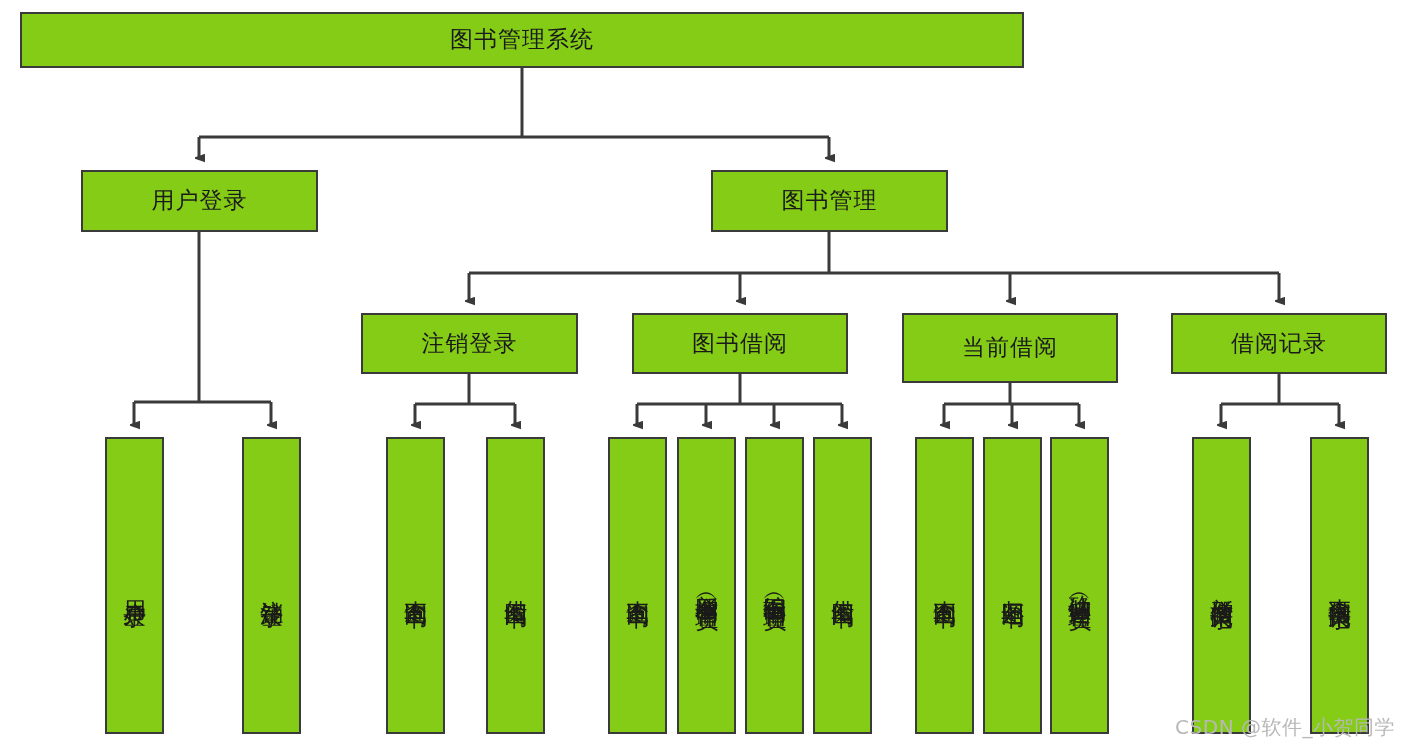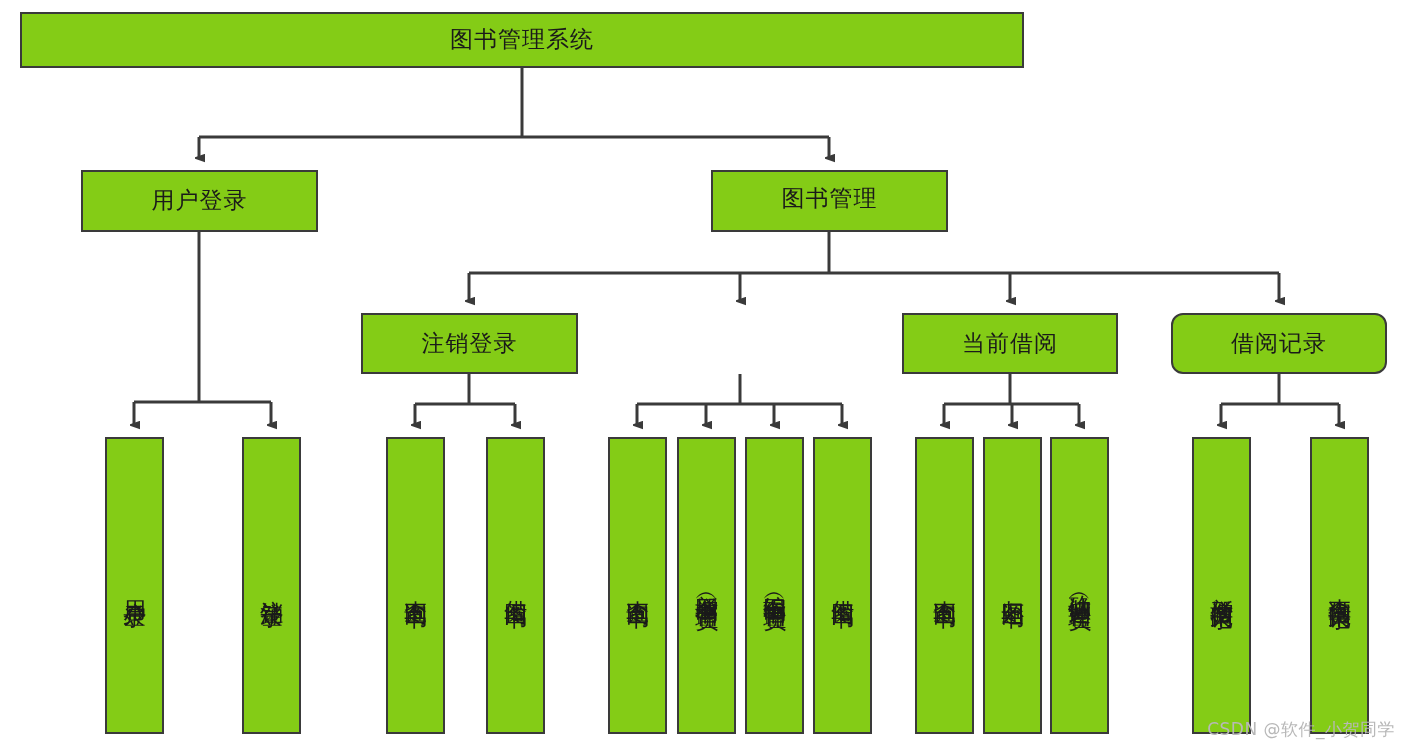--- a/index.html
+++ b/index.html
@@ -50,21 +50,21 @@
     font-size: 23px;
     line-height: 1.28;
     letter-spacing: 2px;
     white-space: nowrap;
     text-align: center;
   }
   .watermark {
     position: absolute;
     right: 10px;
     bottom: 6px;
-    font-size: 17px;
+    font-size: 20px;
     color: #b8b8b8;
     letter-spacing: 0.5px;
     white-space: nowrap;
   }
 </style>
 </head>
 <body>
 
 <div id="canvas">
 
@@ -115,28 +115,29 @@
       <path d="M1221,404 L1339,404"></path>
       <path d="M1221,404 L1221,425" marker-end="url(#arrow)"></path>
       <path d="M1339,404 L1339,425" marker-end="url(#arrow)"></path>
     </g>
   </svg>
 
   <div class="node horiz" style="left:20px; top:12px; width:1004px; height:56px;">图书管理系统</div>
 
   <div class="node horiz" style="left:81px; top:170px; width:237px; height:62px;">用户登录</div>
 
-  <div class="node horiz" style="left:711px; top:170px; width:237px; height:62px;font-family:Liberation Mono, monospace;">图书管理</div>
+  <div class="node horiz" style="left:711px; top:170px; width:237px; height:62px;">图书管理</div>
 
   <div class="node horiz" style="left:361px; top:313px; width:217px; height:61px;">注销登录</div>
 
+  <div class="node horiz" style="left:632px; top:313px; width:216px; height:61px;">图书借阅</div>
 
-  <div class="node horiz" style="left:902px; top:313px; width:216px; height:61px;">当前借阅</div>
+  <div class="node horiz" style="left:902px; top:313px; width:216px; height:70px;">当前借阅</div>
 
-  <div class="node horiz" style="left:1171px; top:313px; width:216px; height:61px;border-radius:12px;">借阅记录</div>
+  <div class="node horiz" style="left:1171px; top:313px; width:216px; height:61px;">借阅记录</div>
 
   <div class="node vert" style="left:105px; top:437px; width:59px; height:297px;">
     <span class="vlabel">用户登录</span>
   </div>
 
   <div class="node vert" style="left:242px; top:437px; width:59px; height:297px;">
     <span class="vlabel">注销登录</span>
   </div>
 
   <div class="node vert" style="left:386px; top:437px; width:59px; height:297px;">

